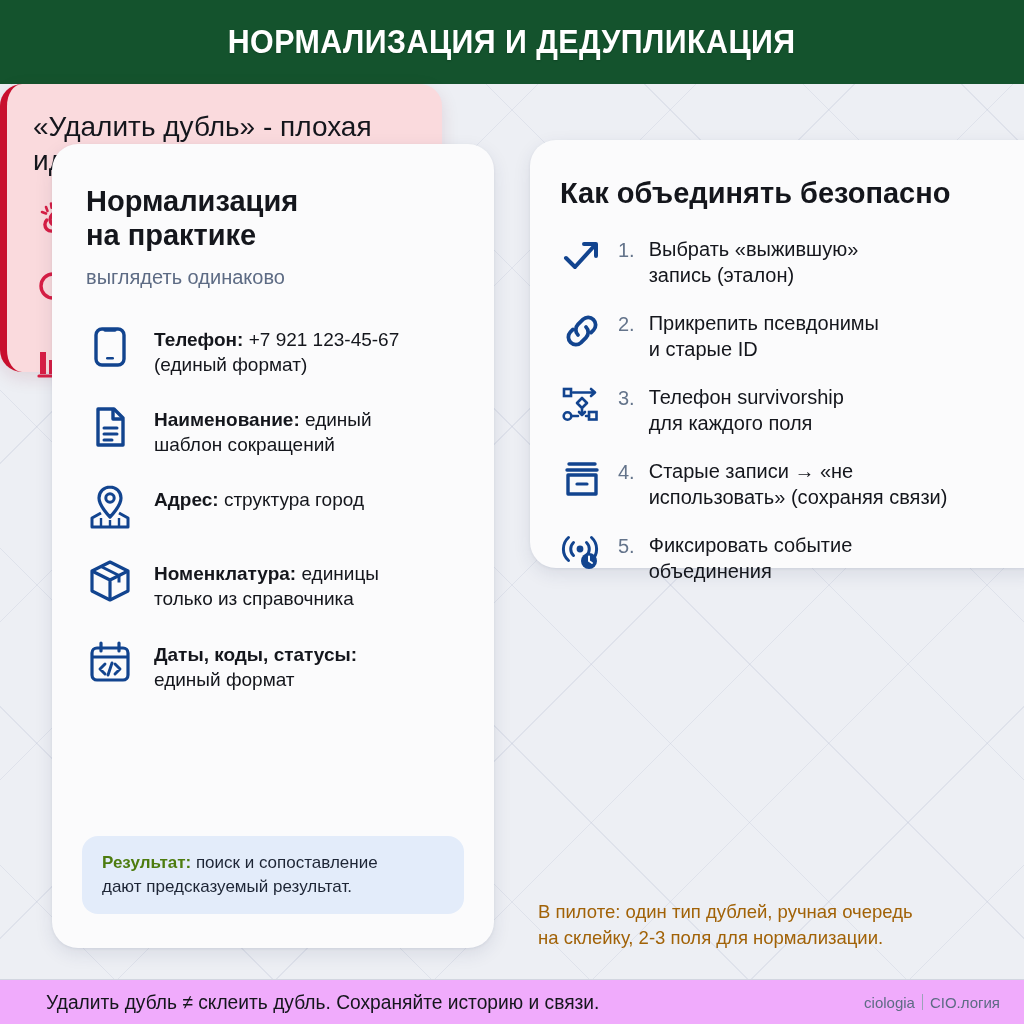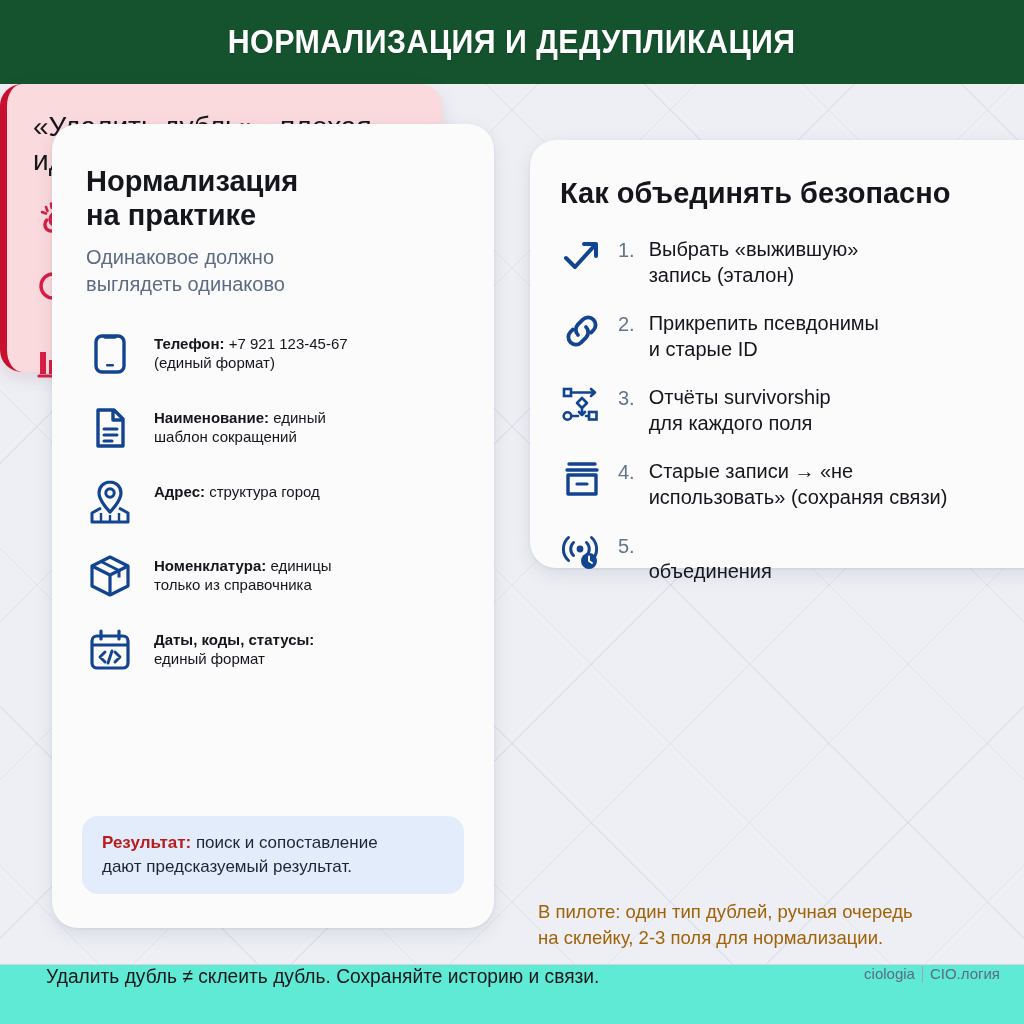--- a/index.html
+++ b/index.html
@@ -44,48 +44,48 @@
 
   .card{
     position:absolute;
     background:#fbfbfc;
     border-radius:26px;
     box-shadow:0 6px 18px rgba(40,50,90,.10), 0 1px 3px rgba(40,50,90,.08);
   }
 
   
   .card-left{
-    left:52px; top:40px; width:442px; height:804px;
+    left:52px; top:60px; width:442px; height:804px;
     padding:40px 32px 0 34px;
   }
   .card-title{
     font-size:29px; font-weight:bold; color:#14161c; line-height:1.18;
   }
   .card-sub{
     margin-top:12px;
     font-size:20px; color:#5d6b84; line-height:1.33;
   }
 
   .norm-list{ margin-top:34px; }
   .norm-item{
     display:flex; align-items:flex-start; gap:20px;
     margin-bottom:28px;
   }
   .norm-icon{ flex:0 0 48px; height:48px; display:flex; align-items:center; justify-content:center; margin-top:-2px;}
-  .norm-text{ font-size:15px; color:#14161c; line-height:1.32; padding-top:2px; }
+  .norm-text{ font-size:19px; color:#14161c; line-height:1.32; padding-top:2px; }
   .norm-text b{ font-weight:bold; }
 
   .result-box{
     position:absolute; left:30px; right:30px; bottom:34px;
     background:#e3ecfa;
     border-radius:16px;
     padding:15px 20px;
     font-size:17px; color:#1d2535; line-height:1.4;
   }
-  .result-box b{ color:#b91c1c; font-weight:bold; }
+  .result-box b{ color:#4d7c0f; font-weight:bold; }
 
   
   .card-right-top{
     left:530px; top:56px; width:526px; height:428px;
     padding:36px 26px 0 30px;
   }
   .card-right-top .card-title{ font-size:29px; }
 
   .steps{ margin-top:26px; }
   .step{
@@ -118,24 +118,24 @@
   .warn-icon{ flex:0 0 46px; height:44px; display:flex; align-items:center; justify-content:center; }
   .warn-text{ font-size:19.5px; color:#14161c; line-height:1.3; padding-top:2px;}
 
   .pilot-note{
     position:absolute; left:538px; top:815px; width:460px;
     font-size:18.5px; color:#a16207; line-height:1.38;
   }
 
   
   .footer{
-    position:absolute; left:0; right:0; bottom:0; height:60px;
-    background:#5eead4;
+    position:absolute; left:0; right:0; bottom:0; height:45px;
+    background:#f0abfc;
     border-top:1px solid #d2d6e0;
-    display:flex; align-items:flex-start;
+    display:flex; align-items:center;
   }
   .footer-text{
     margin-left:46px;
     font-size:20px; color:#14161c;
     transform:scaleX(.96); transform-origin:left center;
     white-space:nowrap;
   }
   .brand{
     position:absolute; right:24px;
     display:flex; align-items:center; gap:7px;
@@ -155,21 +155,20 @@
   </div>
 
   <div class="content">
 
     <div class="card card-left">
       <div class="card-title">
         <div>Нормализация</div>
         <div>на практике</div>
       </div>
       <div class="card-sub">
-        <div>Одинаковое должно</div>
         <div>выглядеть одинаково</div>
       </div>
 
       <div class="norm-list">
 
         <div class="norm-item">
           <span class="norm-icon">
             <svg width="40" height="44" viewBox="0 0 40 44" fill="none">
               <rect x="6" y="4" width="28" height="36" rx="6" stroke="#12448f" stroke-width="3.4"></rect>
               <path d="M15 5h10" stroke="#12448f" stroke-width="3.4" stroke-linecap="round"></path>
@@ -287,21 +286,21 @@
               <path d="M12 7.5h22m0 0l-4-3.5m4 3.5l-4 3.5" stroke="#12448f" stroke-width="2.6" stroke-linecap="round" stroke-linejoin="round"></path>
               <path d="M21 13l5 5-5 5-5-5z" stroke="#12448f" stroke-width="2.6" stroke-linejoin="round"></path>
               <circle cx="6.5" cy="31" r="3.8" stroke="#12448f" stroke-width="2.6"></circle>
               <rect x="28" y="27" width="7.5" height="7.5" stroke="#12448f" stroke-width="2.6"></rect>
               <path d="M21 24v6m0 0l-3-3m3 3l3-3" stroke="#12448f" stroke-width="2.6" stroke-linecap="round" stroke-linejoin="round"></path>
               <path d="M11 31h6M25 31h3" stroke="#12448f" stroke-width="2.6" stroke-linecap="round"></path>
             </svg>
           </span>
           <span class="step-num">3.</span>
           <span class="step-text">
-            <span>Отчёты survivorship</span><br>
+            <span>Телефон survivorship</span><br>
             <span>для каждого поля</span>
           </span>
         </div>
 
         <div class="step">
           <span class="step-icon">
             <svg width="40" height="40" viewBox="0 0 40 40" fill="none">
               <path d="M7 5h26M5 11h30" stroke="#12448f" stroke-width="3.4" stroke-linecap="round"></path>
               <path d="M6 16h28v19H6z" stroke="#12448f" stroke-width="3.4" stroke-linejoin="round"></path>
               <path d="M15 25h10" stroke="#12448f" stroke-width="3.2" stroke-linecap="round"></path>
@@ -319,21 +318,21 @@
             <svg width="42" height="40" viewBox="0 0 42 40" fill="none">
               <circle cx="19" cy="16" r="3.4" fill="#12448f"></circle>
               <path d="M12.5 9.5a9 9 0 000 13M25.5 9.5a9 9 0 010 13" stroke="#12448f" stroke-width="3" stroke-linecap="round"></path>
               <path d="M7.5 4.5a15.5 15.5 0 000 23M30.5 4.5a15.5 15.5 0 010 23" stroke="#12448f" stroke-width="3" stroke-linecap="round"></path>
               <circle cx="28" cy="28" r="8" fill="#12448f"></circle>
               <path d="M28 23.5V28l3 2" stroke="#ffffff" stroke-width="2" stroke-linecap="round" stroke-linejoin="round"></path>
             </svg>
           </span>
           <span class="step-num">5.</span>
           <span class="step-text">
-            <br>
+            <span>Фиксировать событие</span><br>
             <span>объединения</span>
           </span>
         </div>
 
       </div>
     </div>
 
     <div class="card-warn">
       <div class="warn-title">«Удалить дубль» - плохая идея</div>
 

